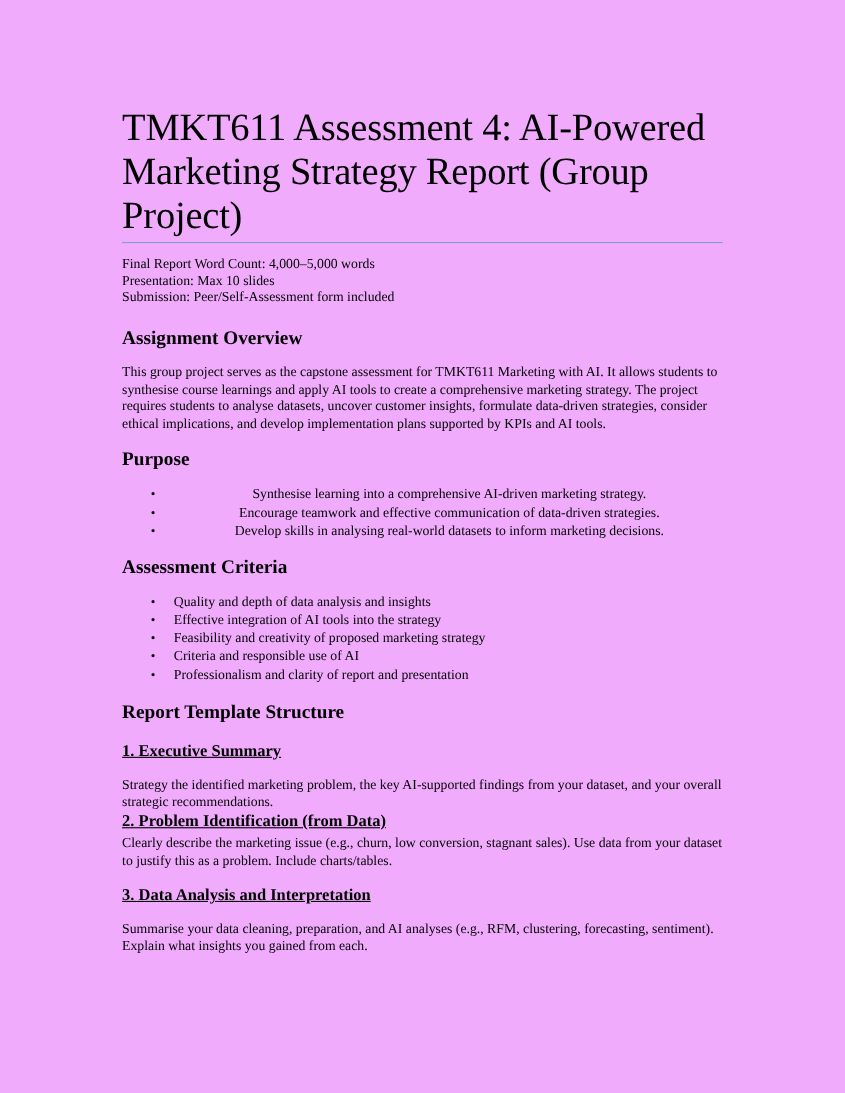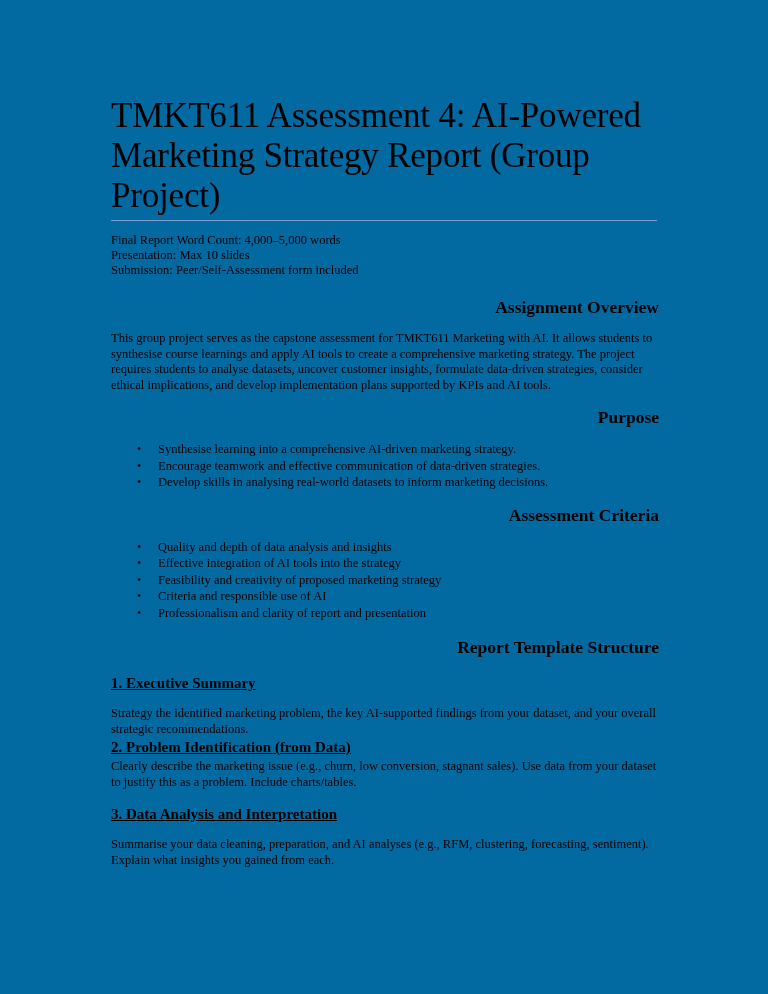--- a/index.html
+++ b/index.html
@@ -11,21 +11,21 @@
       width: 768px;
       height: 994px;
       overflow: hidden;
       font-family: "Liberation Serif", "DejaVu Serif", serif;
       color: #000000;
     }
     .page {
       position: relative;
       width: 768px;
       height: 994px;
-      background: #0369a1;
+      background: #f0abfc;
     }
     .content {
       position: absolute;
       left: 111px;
       top: 96px;
       width: 548px;
     }
     .title {
       font-size: 35px;
       line-height: 40px;
@@ -40,21 +40,20 @@
       margin-top: 12px;
       font-size: 12.5px;
       line-height: 15px;
     }
     .meta div { white-space: nowrap; }
     h2 {
       font-size: 17.5px;
       font-weight: bold;
       margin: 0;
       line-height: 22px;
-      text-align: right;
     }
     h3 {
       font-size: 15px;
       font-weight: bold;
       margin: 0;
       line-height: 20px;
       text-decoration: underline;
     }
     p {
       font-size: 12.5px;
@@ -75,21 +74,21 @@
     ul li::before {
       content: "\2022";
       position: absolute;
       left: 26px;
       top: 0;
       font-size: 12px;
     }
     .sec-overview-h { margin-top: 18px; }
     .sec-overview-p { margin-top: 13px; }
     .sec-purpose-h { margin-top: 13px; }
-    .sec-purpose-ul { margin-top: 13px; }
+    .sec-purpose-ul { margin-top: 13px; text-align: center; }
     .sec-criteria-h { margin-top: 13px; }
     .sec-criteria-ul { margin-top: 13px; }
     .sec-template-h { margin-top: 15px; }
     .sec-1-h { margin-top: 15px; }
     .sec-1-p { margin-top: 13px; }
     .sec-2-h { margin-top: 0; }
     .sec-2-p { margin-top: 2px; }
     .sec-3-h { margin-top: 14px; }
     .sec-3-p { margin-top: 13px; }
   </style>

